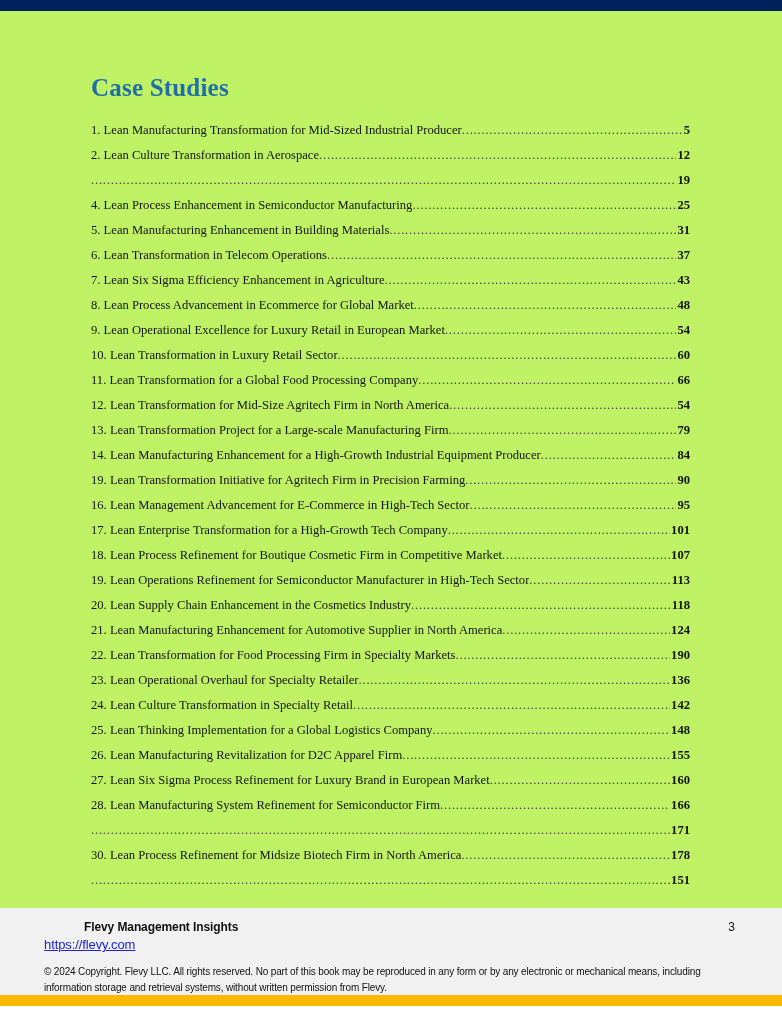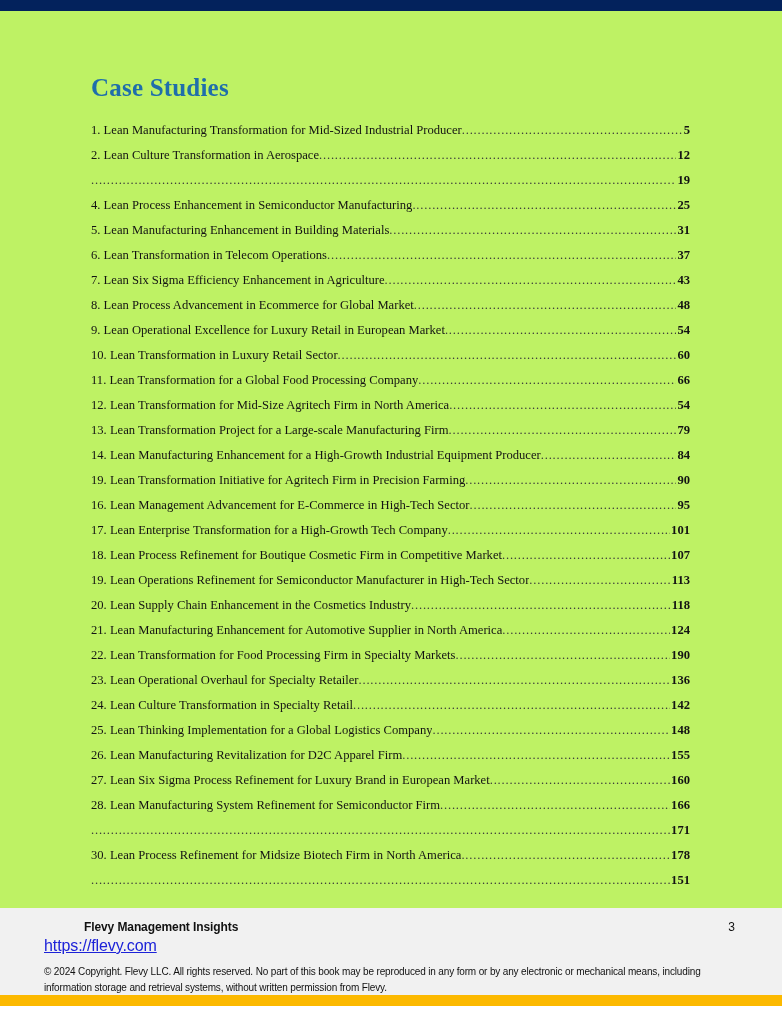--- a/index.html
+++ b/index.html
@@ -105,21 +105,21 @@
     font-size: 12px;
     font-weight: bold;
     color: #111111;
     letter-spacing: -0.1px;
     margin-left: 40px;
   }
   .footer-link {
     position: absolute;
     left: 44px;
     top: 29px;
-    font-size: 16px;
+    font-size: 13px;
     color: #1c22d8;
     text-decoration: underline;
     letter-spacing: -0.1px;
   }
   .footer-pageno {
     position: absolute;
     right: 47px;
     top: 12px;
     font-size: 12px;
     color: #111111;

